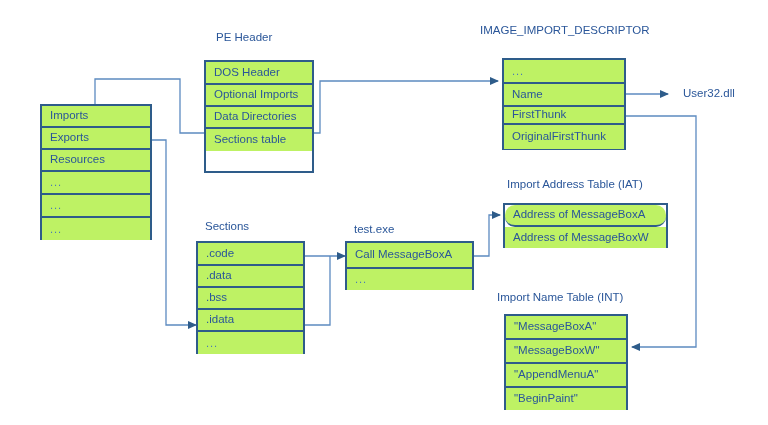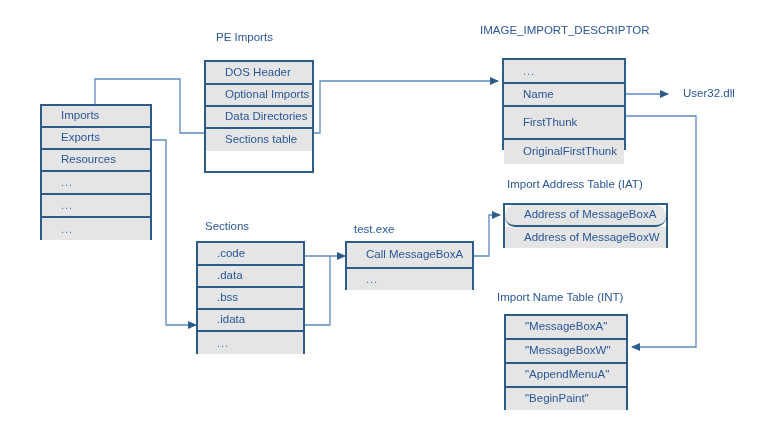--- a/index.html
+++ b/index.html
@@ -30,22 +30,22 @@
     background: #ffffff;
   }
   .row {
     box-sizing: border-box;
     border-bottom: 2px solid #2E5C8A;
     color: #2A5699;
     font-size: 11.5px;
     line-height: 1;
     display: flex;
     align-items: center;
-    padding-left: 19px;
-    background: #e5e5e5;
+    padding-left: 8px;
+    background: #bef264;
     white-space: nowrap;
     overflow: hidden;
   }
   .row:last-child { border-bottom: none; }
   .row.dots {
     color: #4A7BB5;
     font-size: 11px;
     letter-spacing: 1px;
   }
   .caption {
@@ -87,21 +87,21 @@
       <path d="M305,325 L330,325 L330,256"></path>
 
       <path d="M474,256 L489,256 L489,215 L500,215" marker-end="url(#ah)"></path>
 
       <path d="M626,94 L668,94" marker-end="url(#ah)"></path>
 
       <path d="M626,116 L696,116 L696,347 L632,347" marker-end="url(#ah)"></path>
     </g>
   </svg>
 
-  <div class="caption" style="left:216px; top:32px;">PE Imports</div>
+  <div class="caption" style="left:216px; top:32px;">PE Header</div>
 
   <div class="caption" style="left:480px; top:25px;">IMAGE_IMPORT_DESCRIPTOR</div>
 
   <div class="caption" style="left:205px; top:221px;">Sections</div>
 
   <div class="caption" style="left:354px; top:224px;">test.exe</div>
 
   <div class="caption" style="left:507px; top:179px;">Import Address Table (IAT)</div>
 
   <div class="caption" style="left:497px; top:292px;">Import Name Table (INT)</div>
@@ -120,21 +120,21 @@
   <div class="box" style="left:204px; top:60px; width:110px; height:113px;">
     <div class="row" style="height:23px;">DOS Header</div>
     <div class="row" style="height:22px;">Optional Imports</div>
     <div class="row" style="height:22px;">Data Directories</div>
     <div class="row" style="height:22px;">Sections table</div>
   </div>
 
   <div class="box" style="left:502px; top:58px; width:124px; height:92px;">
     <div class="row dots" style="height:24px;">...</div>
     <div class="row" style="height:23px;">Name</div>
-    <div class="row" style="height:33px;text-align:right;">FirstThunk</div>
+    <div class="row" style="height:18px;text-align:right;">FirstThunk</div>
     <div class="row" style="height:24px;">OriginalFirstThunk</div>
   </div>
 
   <div class="box" style="left:196px; top:241px; width:109px; height:113px;">
     <div class="row" style="height:23px;">.code</div>
     <div class="row" style="height:22px;">.data</div>
     <div class="row" style="height:22px;">.bss</div>
     <div class="row" style="height:22px;">.idata</div>
     <div class="row dots" style="height:22px;">...</div>
   </div>

